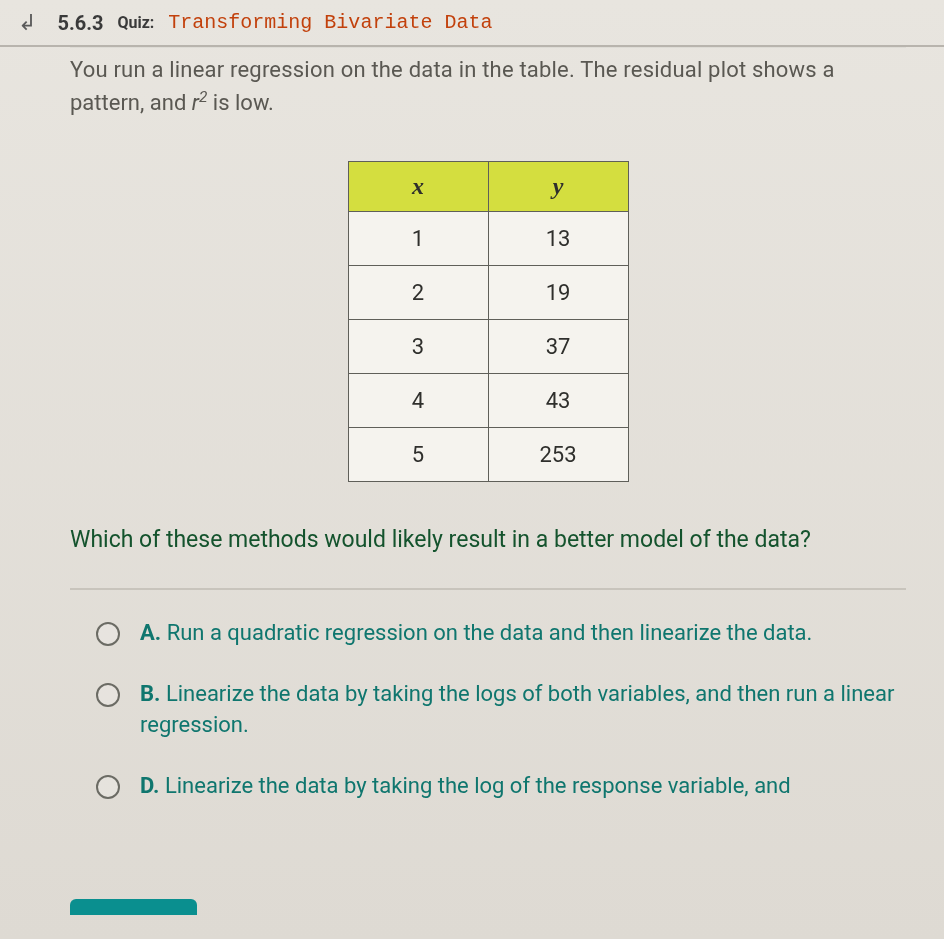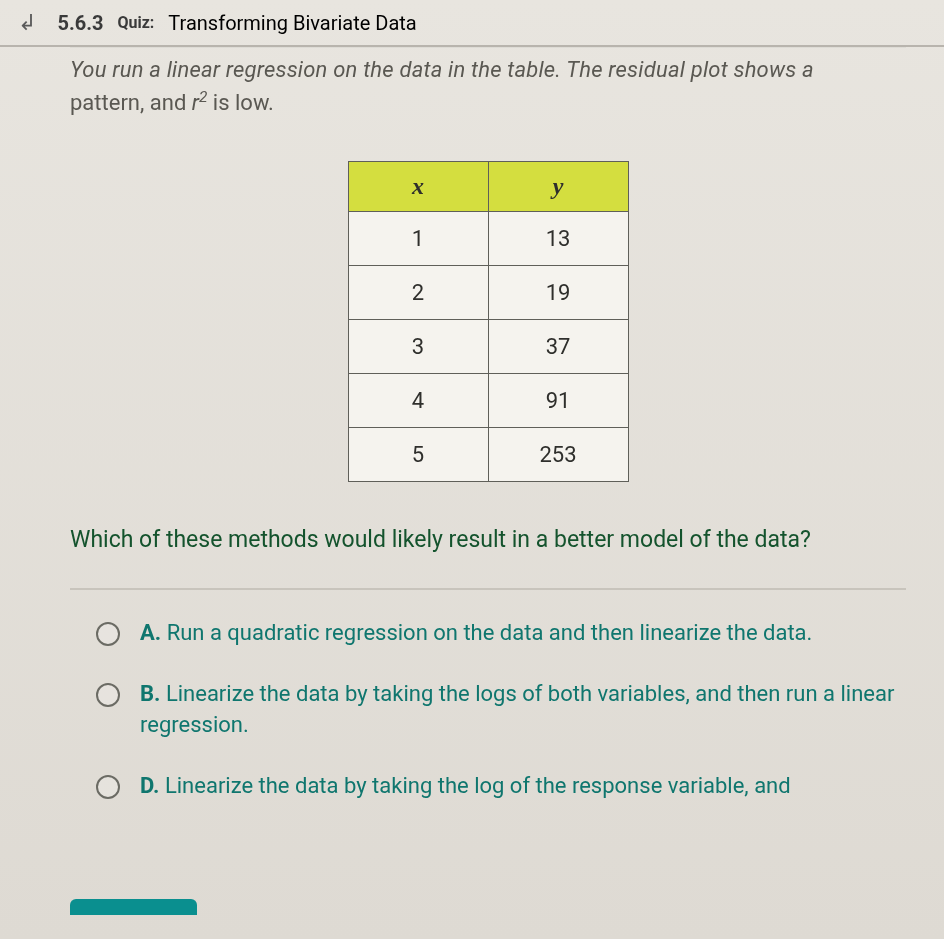--- a/index.html
+++ b/index.html
@@ -20,32 +20,31 @@
     }
     .back-icon {
       font-size: 22px;
       color: #5a5a5a;
       cursor: pointer;
       transform: scaleX(-1);
       display: inline-block;
     }
     .quiz-code { font-weight: 700; font-size: 20px; color: #3a3a3a; margin-left: 7px; }
     .quiz-label { font-weight: 700; font-size: 16px; color: #3a3a3a; }
-    .quiz-title { font-size: 20px; color: #000000; font-weight: 400; }
+    .quiz-title { font-size: 20px; color: #c2410c; font-weight: 400; font-family: Liberation Mono, monospace; }
     .content { padding: 0 38px 0 70px; }
     .intro {
       font-size: 22px;
       color: #5a5852;
       line-height: 1.45;
       padding: 6px 0 14px;
       border-top: 1px solid rgba(0,0,0,.04);
     }
     .intro .line1 {
       letter-spacing: .2px;
-      font-style: italic;
     }
     .intro sup { font-size: .7em; vertical-align: super; font-style: italic; }
     .table-wrap { display: flex; justify-content: center; padding: 28px 0 24px; }
     table {
       border-collapse: collapse;
       background: #f5f3ee;
     }
     th, td {
       border: 1.5px solid #5f5f59;
       text-align: center;
@@ -145,21 +144,21 @@
         <tr>
               <td>2</td>
               <td>19</td>
             </tr>
         <tr>
               <td>3</td>
               <td>37</td>
             </tr>
         <tr>
               <td>4</td>
-              <td>91</td>
+              <td>43</td>
             </tr>
         <tr>
               <td>5</td>
               <td>253</td>
             </tr>
       </tbody>
     </table>
   </div>
 
   <div class="question-text">Which of these methods would likely result in a better model of the data?</div>

